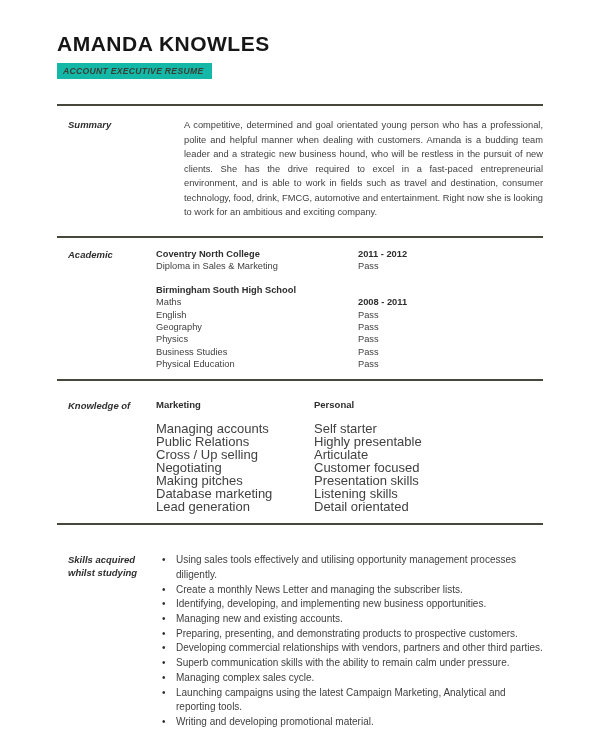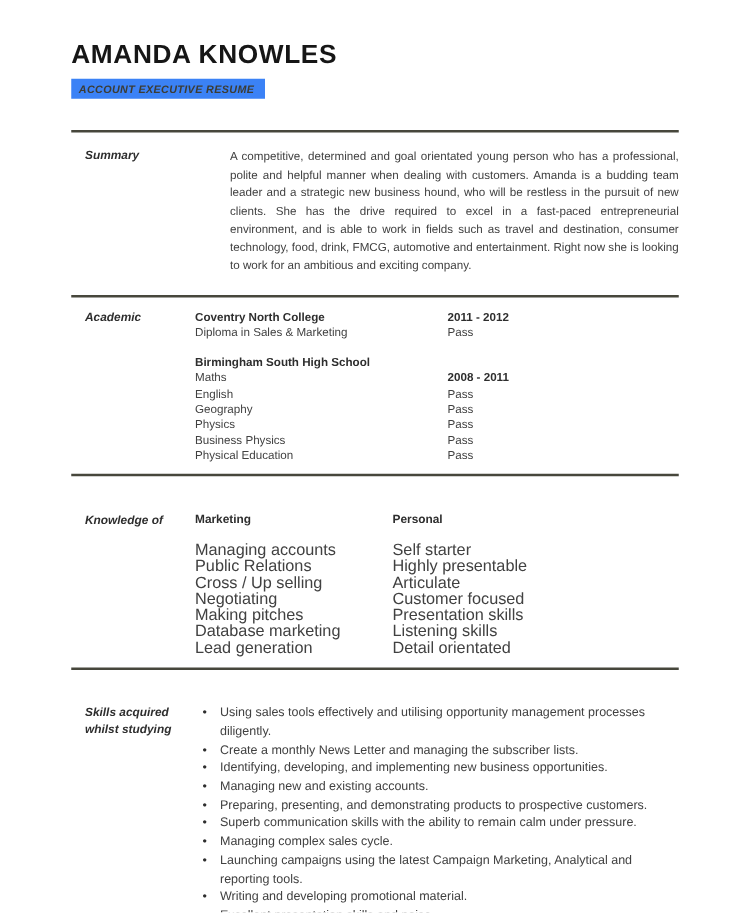--- a/index.html
+++ b/index.html
@@ -8,21 +8,21 @@
   .page {
     width:600px; height:730px; margin:0 auto; background:#ffffff;
     padding:28px 57px 0 57px; overflow:hidden; position:relative;
   }
   
   .header-row { display:flex; justify-content:space-between; align-items:flex-start; }
   .name { font-size:21px; font-weight:bold; color:#161616; letter-spacing:0.5px; padding-top:4px; }
   .contact { width:168px; font-size:8.6px; line-height:12px; color:#4a4a4a; padding-top:4px; }
   .subtitle-badge {
     display:inline-block; margin-top:7px; padding:3px 9px 3px 6px;
-    background:#3b82f6; color:#3c3c34;
+    background:#14b8a6; color:#3c3c34;
     font-size:8.6px; font-style:italic; font-weight:bold; letter-spacing:0.3px;
   }
   
   .rule { border:none; border-top:2px solid #47473c; margin:0; }
   .rule-1 { margin-top:25px; }
   
   .section { display:flex; align-items:flex-start; }
   .label {
     width:99px; flex:0 0 99px; padding-left:11px;
     font-size:9.5px; font-style:italic; font-weight:bold; color:#2e2e2e; line-height:13px;
@@ -30,21 +30,21 @@
   .content { flex:1 1 auto; min-width:0; }
   .bold { font-weight:bold; color:#2e2e2e; }
   
   .sec-summary { padding-top:12px; padding-bottom:16px;gap:28px; }
   .body-text { font-size:9.3px; line-height:14.5px; text-align:justify; color:#414141; }
   
   .sec-academic { padding-top:10px; padding-bottom:9px; }
   .edu-grid { display:grid; grid-template-columns:202px 1fr; font-size:9.3px; line-height:12.3px; color:#414141; }
   .edu-spacer { height:12px; grid-column:1 / span 2; }
   
-  .sec-knowledge { padding-top:18px; padding-bottom:10px;margin-top:11px; }
+  .sec-knowledge { padding-top:18px; padding-bottom:10px; }
   .knowledge-grid { display:grid; grid-template-columns:158px 154px 1fr; }
   .kn-title { font-size:9.5px; font-weight:bold; color:#2e2e2e; margin-bottom:12px; }
   .kn-item { font-size:13px; line-height:13px; color:#414141; }
   
   .sec-skills { padding-top:28px; padding-bottom:3px; }
   .skills-list { list-style:none; }
   .skills-list li {
     position:relative; padding-left:20px; font-size:10px; line-height:14.7px; color:#414141;
   }
   .skills-list li::before {
@@ -90,21 +90,21 @@
 
         <div>Maths</div>
         <div class="bold">2008 - 2011</div>
 
         <div>English</div>
         <div>Pass</div>
         <div>Geography</div>
         <div>Pass</div>
         <div>Physics</div>
         <div>Pass</div>
-        <div>Business Physics</div>
+        <div>Business Studies</div>
         <div>Pass</div>
         <div>Physical Education</div>
         <div>Pass</div>
       </div>
     </div>
   </section>
 
   <hr class="rule">
 
   <section class="section sec-knowledge">
@@ -143,20 +143,21 @@
 
   <section class="section sec-skills">
     <div class="label">Skills acquired whilst studying</div>
     <div class="content">
       <ul class="skills-list">
         <li>Using sales tools effectively and utilising opportunity management processes diligently.</li>
         <li>Create a monthly News Letter and managing the subscriber lists.</li>
         <li>Identifying, developing, and implementing new business opportunities.</li>
         <li>Managing new and existing accounts.</li>
         <li>Preparing, presenting, and demonstrating products to prospective customers.</li>
+        <li>Developing commercial relationships with vendors, partners and other third parties.</li>
         <li>Superb communication skills with the ability to remain calm under pressure.</li>
         <li>Managing complex sales cycle.</li>
         <li>Launching campaigns using the latest Campaign Marketing, Analytical and reporting tools.</li>
         <li>Writing and developing promotional material.</li>
         <li>Excellent presentation skills and poise.</li>
       </ul>
     </div>
   </section>
 
 </div>

